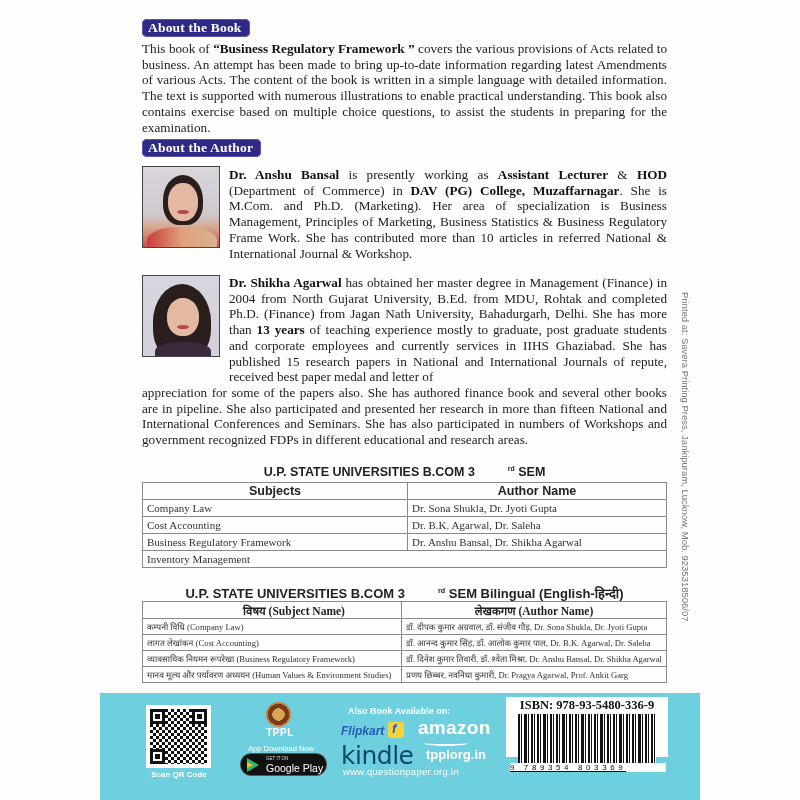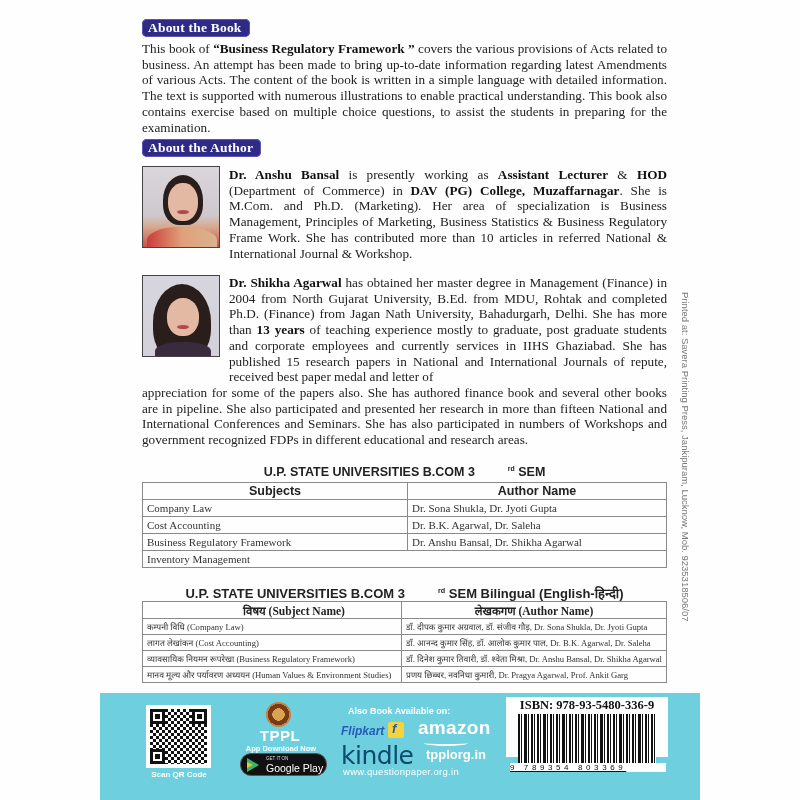--- a/index.html
+++ b/index.html
@@ -73,23 +73,23 @@
     position: relative;
   }
   .finder { position: absolute; width: 15px; height: 15px; border: 3px solid #111; background: #fff; }
   .finder::after { content: ""; position: absolute; left: 2px; top: 2px; width: 5px; height: 5px; background: #111; }
   .qr-caption { position: absolute; left: 140px; top: 770px; width: 78px; text-align: center;
     font-family: "Liberation Sans", sans-serif; font-weight: bold; font-size: 8px; color: #fff; }
 
   .tppl-logo { position: absolute; left: 266px; top: 702px; width: 25px; height: 25px; border-radius: 50%;
     background: radial-gradient(circle, #d9a450 0 35%, #7a3a1a 36% 60%, #c8803a 61% 75%, #5a2a10 76%); }
   .tppl-name { position: absolute; left: 240px; top: 727px; width: 80px; text-align: center;
-    font-family: "Liberation Sans", sans-serif; font-weight: bold; font-size: 15px; color: #fff; letter-spacing: 0.5px; }
+    font-family: "Liberation Sans", sans-serif; font-weight: bold; font-size: 10px; color: #fff; letter-spacing: 0.5px; }
   .tppl-sub { position: absolute; left: 236px; top: 744px; width: 90px; text-align: center;
-    font-family: "Liberation Sans", sans-serif; font-weight: bold; font-size: 7.5px; color: #fff; }
+    font-family: "Liberation Sans", sans-serif; font-weight: normal; font-size: 7.5px; color: #fff; }
   .gplay { position: absolute; left: 240px; top: 753px; width: 87px; height: 23px; background: #111; border-radius: 11px; border: 1px solid #555; }
   .gplay-tri { position: absolute; left: 6px; top: 4px; width: 0; height: 0;
     border-top: 7px solid transparent; border-bottom: 7px solid transparent; border-left: 12px solid #2fb86e; }
   .gplay-tri::after { content: ""; position: absolute; left: -12px; top: -3px; width: 0; height: 0;
     border-top: 3px solid transparent; border-bottom: 3px solid transparent; border-left: 6px solid #f6c027; }
   .gplay-small { position: absolute; left: 25px; top: 2px; font-family: "Liberation Sans", sans-serif; font-size: 4.5px; color: #ddd; }
   .gplay-big { position: absolute; left: 25px; top: 8px; font-family: "Liberation Sans", sans-serif; font-size: 10.5px; color: #fff; }
 
   .avail-title { position: absolute; left: 348px; top: 706px; width: 140px;
     font-family: "Liberation Sans", sans-serif; font-weight: bold; font-size: 9px; color: #fff; }

